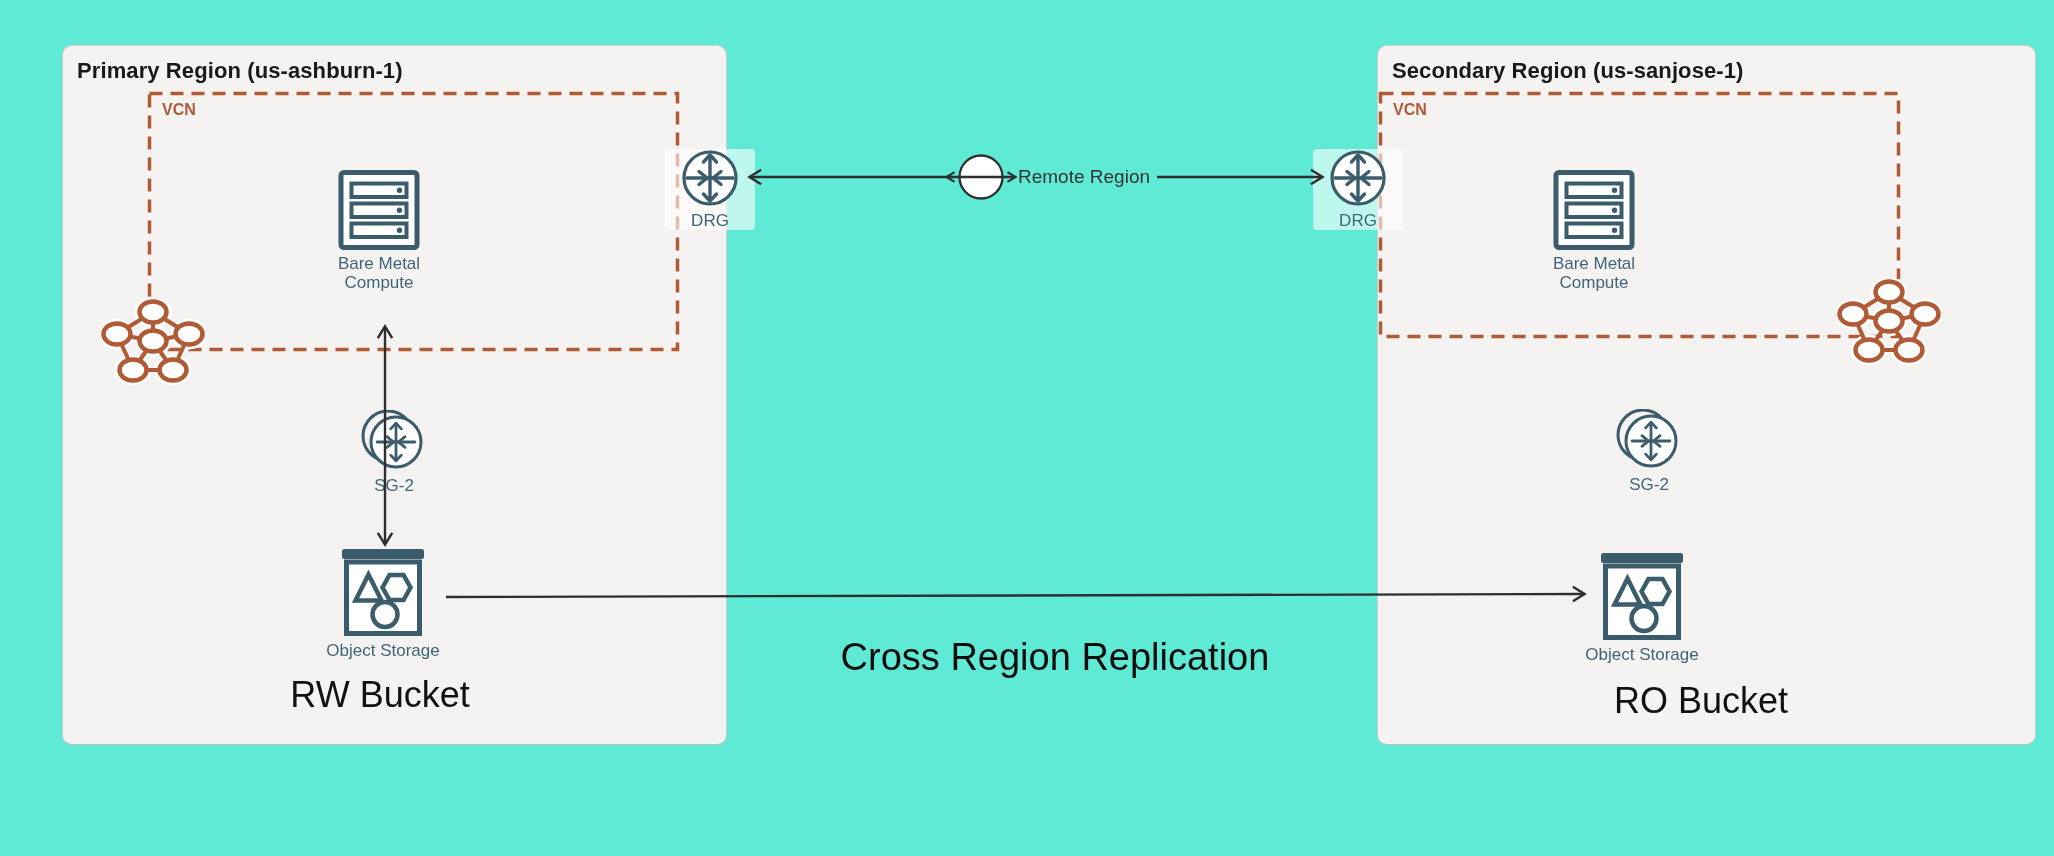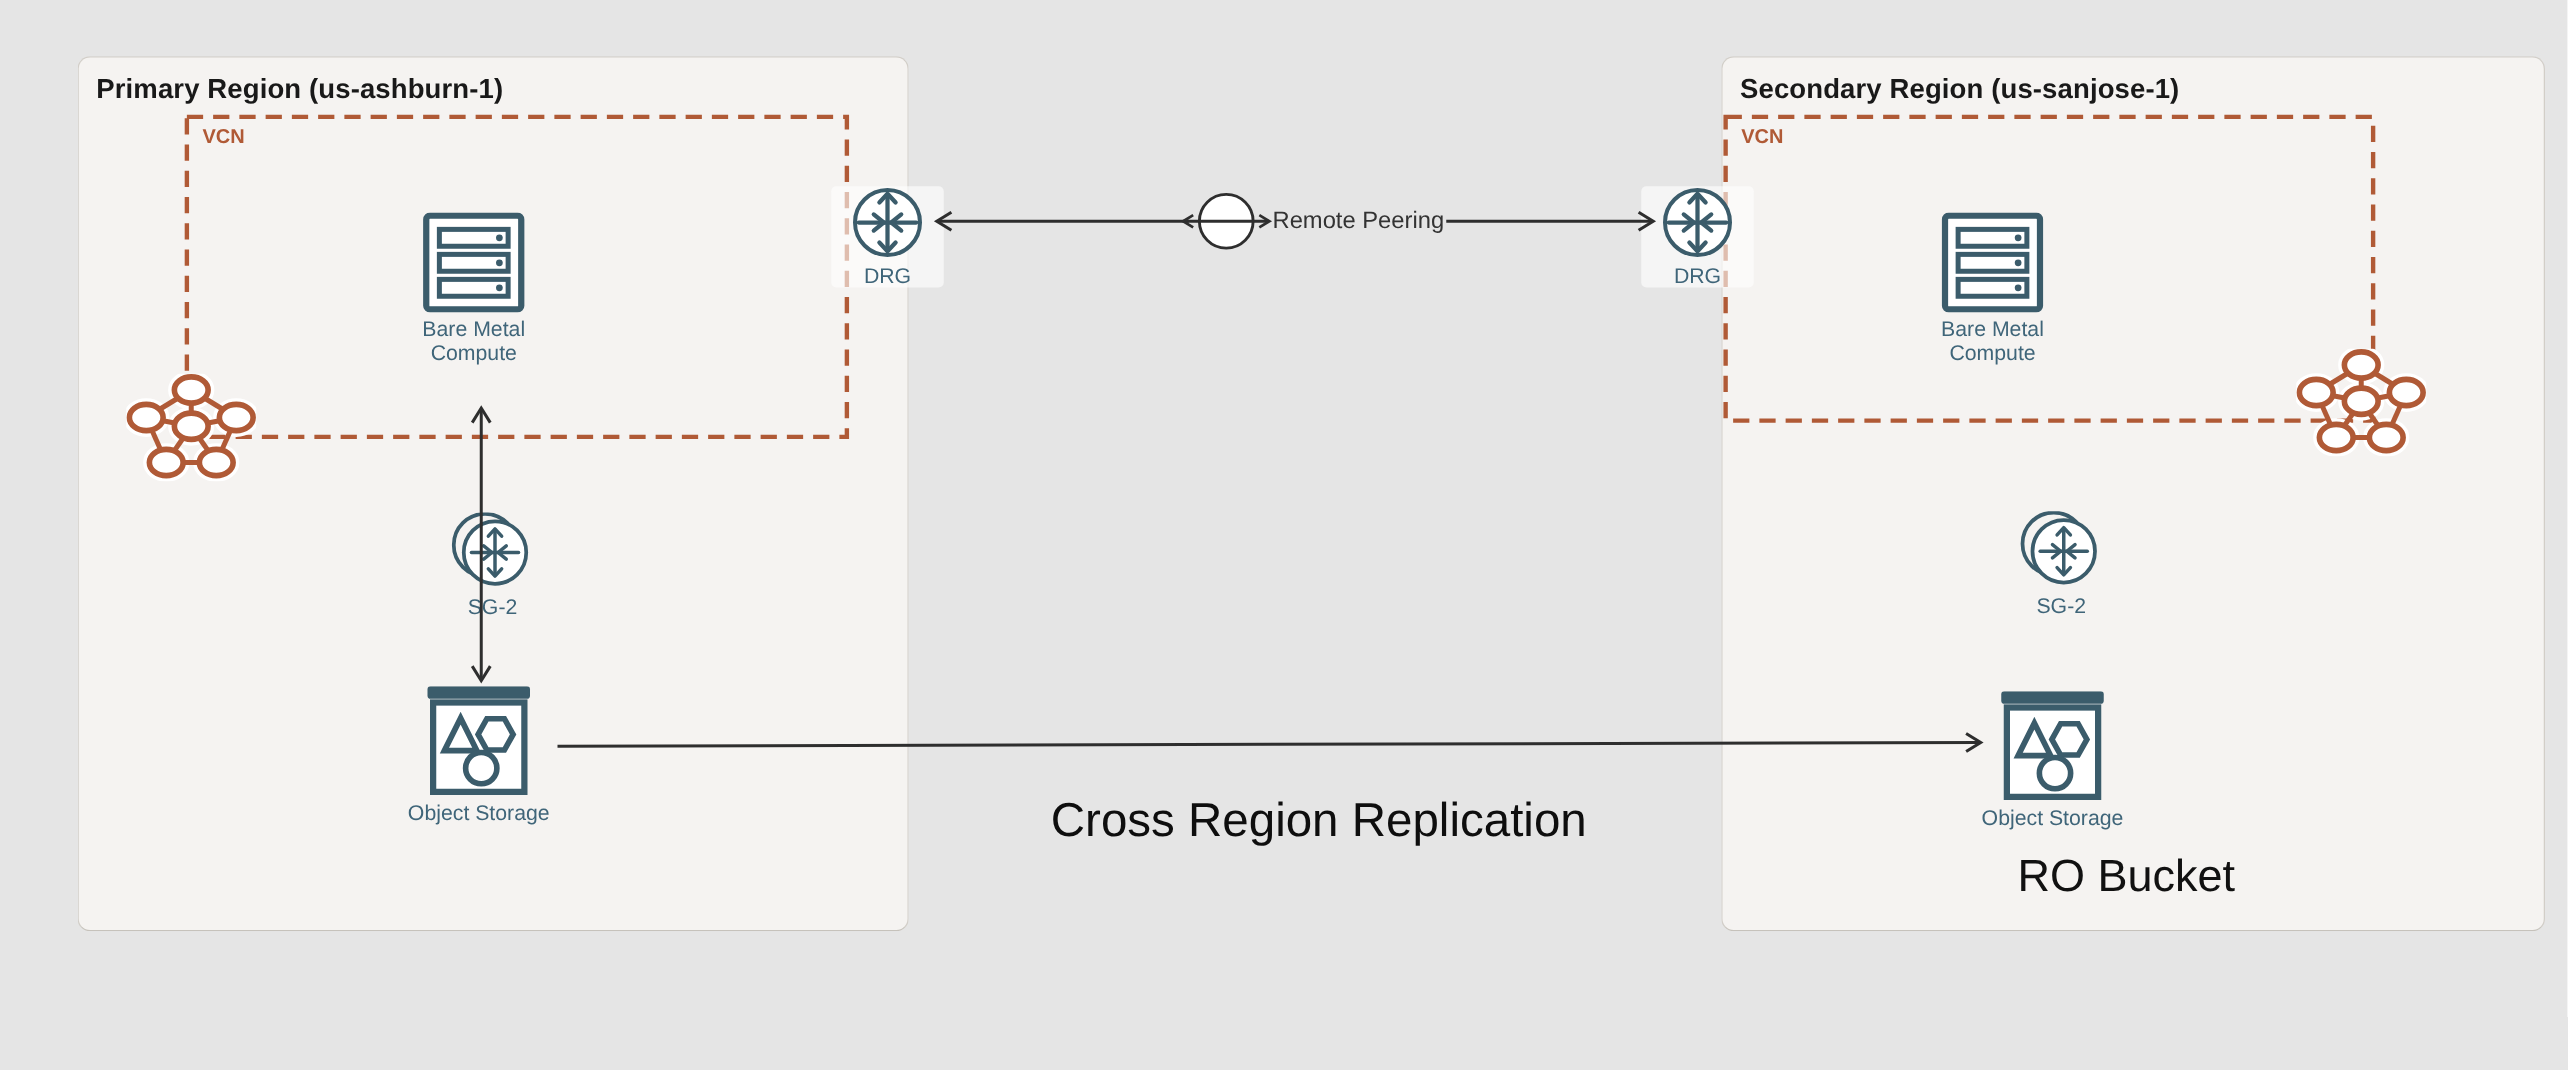--- a/index.html
+++ b/index.html
@@ -10,21 +10,21 @@
     --region_bg: #f5f3f1;
     --region_border: #d2cec8;
     --title_black: #191919;
   }
   * { margin: 0; padding: 0; box-sizing: border-box; }
   html, body { background: #ffffff; font-family: "Liberation Sans", "DejaVu Sans", sans-serif; }
   .canvas {
     position: relative;
     width: 2054px;
     height: 856px;
-    background: #e5e5e5;
+    background: #5eead4;
     overflow: hidden;
   }
   .region {
     position: absolute;
     background: var(--region_bg);
     border: 1.5px solid var(--region_border);
     border-bottom-color: #c6c2bb;
     border-radius: 10px;
   }
   .region-title {
@@ -216,20 +216,21 @@
     <div class="node-label">SG-2</div>
   </div>
 
   <div class="node" style="left:313px; top:549px; width:140px;">
     <svg class="icon" width="84" height="88" viewBox="0 0 84 88">
         <use href="#ic-storage"></use>
       </svg>
     <div class="node-label">Object Storage</div>
   </div>
 
+  <div class="bucket-label" style="left:230px; top:674px; width:300px;">RW Bucket</div>
 
   <div class="node" style="left:1534px; top:170px; width:120px;">
     <svg class="icon" width="82" height="80" viewBox="0 0 82 80">
         <use href="#ic-server"></use>
       </svg>
     <div class="node-label">Bare Metal Compute</div>
   </div>
 
   <div class="node" style="left:1837px; top:279px; width:104px;">
     <svg class="icon" width="104" height="86" viewBox="0 0 104 86">
@@ -256,21 +257,21 @@
 
   <div class="node" style="left:1572px; top:553px; width:140px;">
     <svg class="icon" width="84" height="88" viewBox="0 0 84 88">
         <use href="#ic-storage"></use>
       </svg>
     <div class="node-label">Object Storage</div>
   </div>
 
   <div class="bucket-label" style="left:1551px; top:680px; width:300px;">RO Bucket</div>
 
-  <div class="float-label" id="remote-peering-label" style="left:1018px; top:166px;">Remote Peering</div>
+  <div class="float-label" id="remote-peering-label" style="left:1018px; top:166px;">Remote Region</div>
   <div class="float-label" id="crr-label" style="left:829px; top:636px;">Cross Region Replication</div>
 
   <svg class="layer">
     <defs>
       <marker id="ah-m" viewBox="0 0 18 18" refX="14" refY="9" markerWidth="20" markerHeight="20" orient="auto-start-reverse" markerUnits="userSpaceOnUse">
         <path d="M4 2.5 L14.5 9 L4 15.5" fill="none" stroke="var(--line_dark)" stroke-width="2.2"></path>
       </marker>
       <marker id="ah-s" viewBox="0 0 13 13" refX="10" refY="6.5" markerWidth="14" markerHeight="14" orient="auto-start-reverse" markerUnits="userSpaceOnUse">
         <path d="M3 2 L10.5 6.5 L3 11" fill="none" stroke="var(--line_dark)" stroke-width="2"></path>
       </marker>

